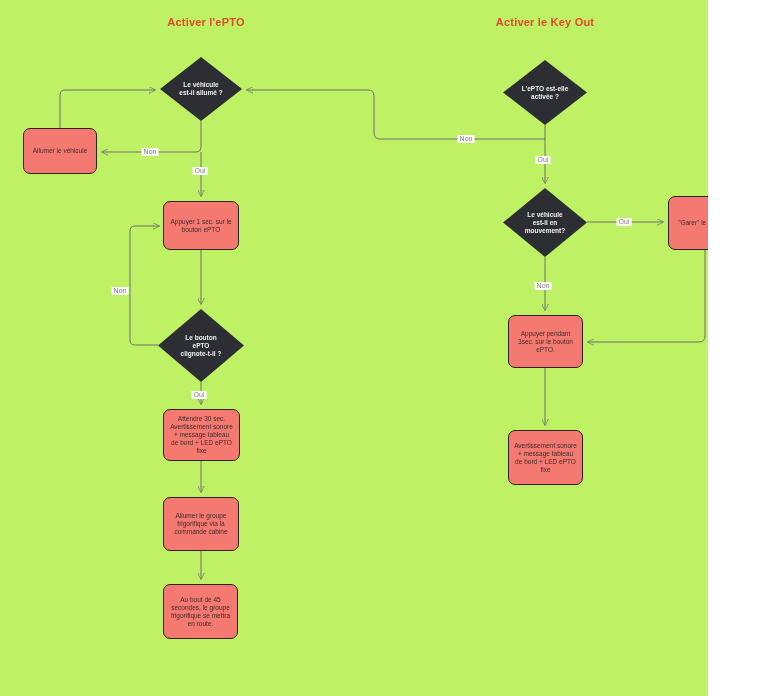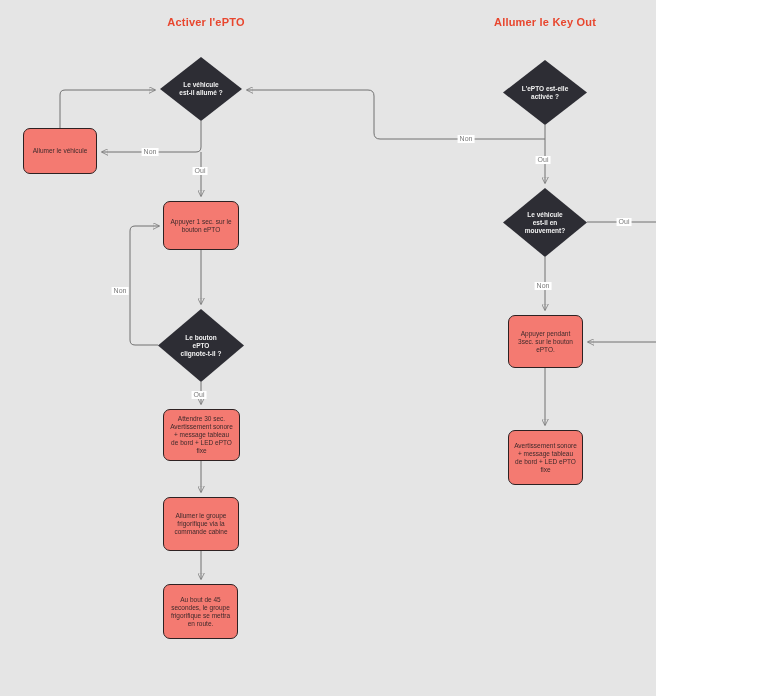--- a/index.html
+++ b/index.html
@@ -1,17 +1,17 @@
 <!DOCTYPE html>
 <html><head>
 <meta charset="utf-8">
 <style>
   * { margin:0; padding:0; box-sizing:border-box; }
   html,body { background:#ffffff; font-family:"Liberation Sans", sans-serif; }
-  .canvas { position:relative; width:656px; height:696px; background:#e5e5e5; overflow:hidden; }
+  .canvas { position:relative; width:708px; height:696px; background:#bef264; overflow:hidden; }
   .edges { position:absolute; left:0; top:0; width:768px; height:696px; }
   .edges path { fill:none; stroke:#707070; stroke-width:1; }
   .chart-title { position:absolute; font-size:11px; font-weight:bold; color:#e8462e; text-align:center; letter-spacing:0.2px; }
   .node { position:absolute; display:flex; align-items:center; justify-content:center; text-align:center; white-space:pre-line; }
   .rect {
     background:#f47a71; border:1.5px solid #2e2122; border-radius:7px;
     color:#3f2a2b; font-size:6.5px; line-height:8px; padding:3px;
   }
   .diamond {
     background:#2d2d34; color:#f2f2f2; font-size:6.5px; line-height:8px; font-weight:bold;
@@ -46,21 +46,21 @@
 
     <path d="M545,125 V183" marker-end="url(#arrow)"></path>
     <path d="M545,139 H380 Q374,139 374,133 V96 Q374,90 368,90 H247" marker-end="url(#arrow)"></path>
     <path d="M587,222 H663" marker-end="url(#arrow)"></path>
     <path d="M545,257 V310" marker-end="url(#arrow)"></path>
     <path d="M705,250 V336 Q705,342 699,342 H588" marker-end="url(#arrow)"></path>
     <path d="M545,368 V425" marker-end="url(#arrow)"></path>
   </svg>
 
   <div class="chart-title" style="left:106px; top:16px; width:200px;">Activer l'ePTO</div>
-  <div class="chart-title" style="left:445px; top:16px; width:200px;">Allumer le Key Out</div>
+  <div class="chart-title" style="left:445px; top:16px; width:200px;">Activer le Key Out</div>
 
   <div class="node diamond" style="left:160px; top:57px; width:82px; height:64px;">
     <span>Le véhicule
 est-il allumé ?</span>
   </div>
   <div class="node rect" style="left:23px; top:128px; width:74px; height:46px;">Allumer le véhicule</div>
   <div class="node rect" style="left:163px; top:201px; width:76px; height:49px;">Appuyer 1 sec. sur le
 bouton ePTO</div>
   <div class="node diamond" style="left:158px; top:309px; width:86px; height:73px;">
     <span>Le bouton

